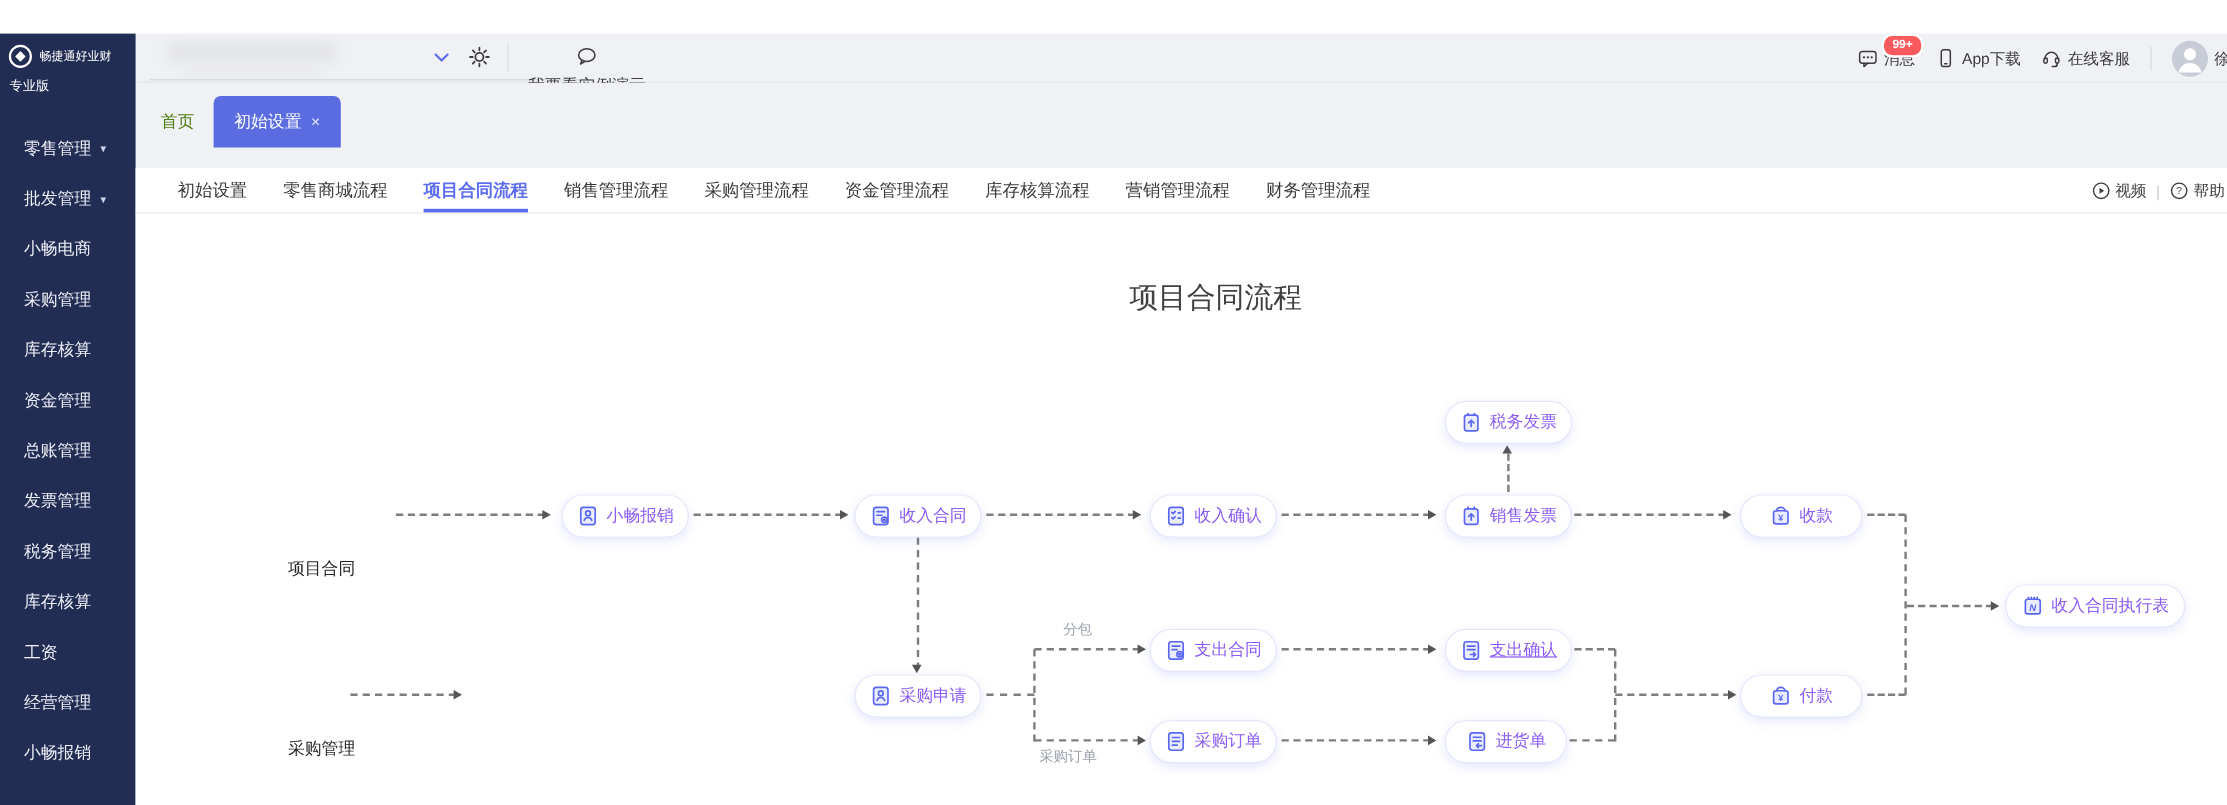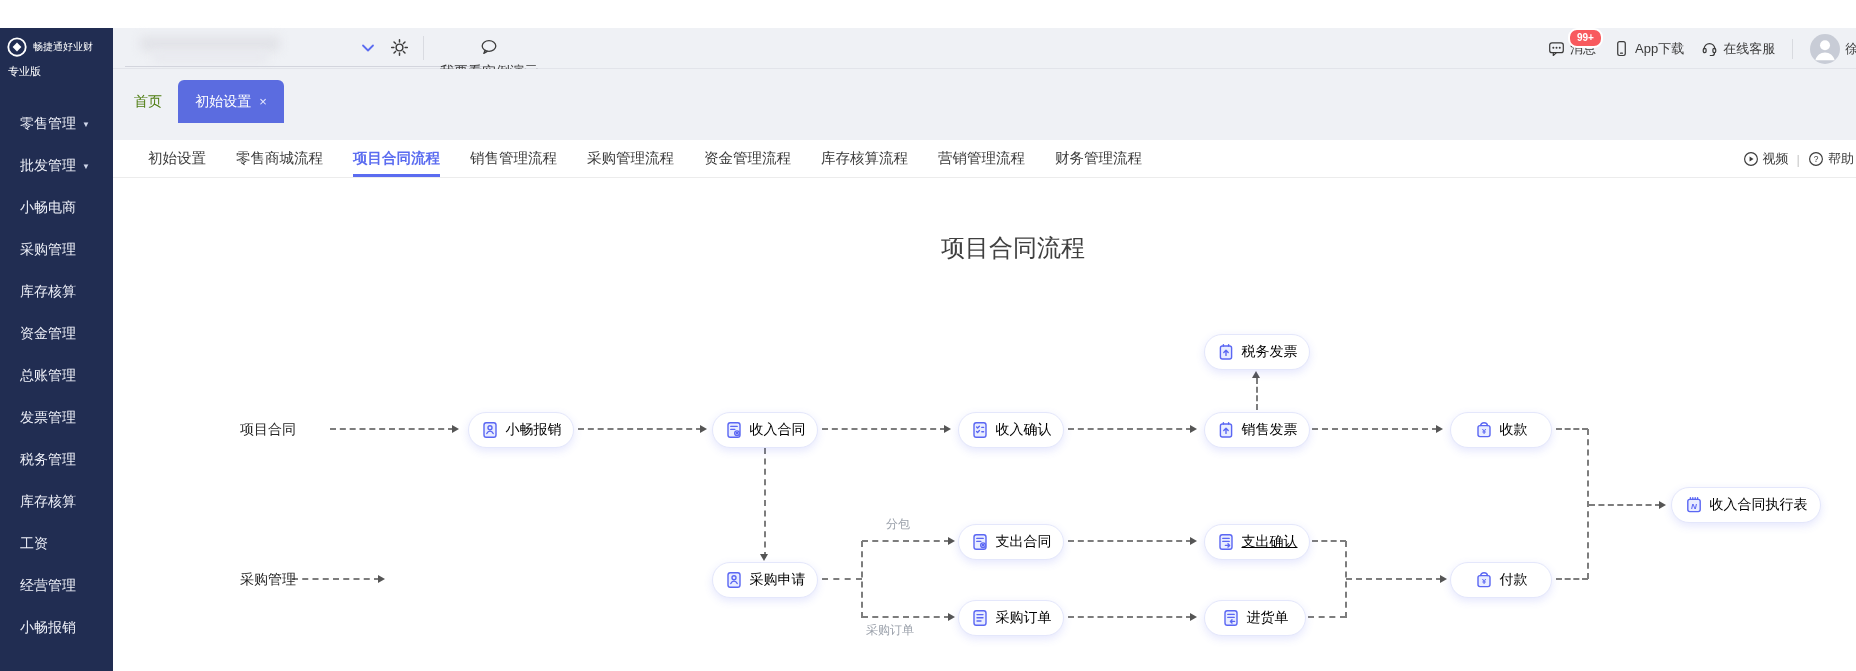--- a/index.html
+++ b/index.html
@@ -44,25 +44,25 @@
   .navtab { display:flex; align-items:center; font-size:14.5px; color:#3a3a3a; cursor:pointer; border-bottom:3px solid transparent; padding-top:2px; white-space:nowrap; }
   .navtab.active { color:#5b6cf0; border-bottom-color:#5b6cf0; font-weight:bold; }
   .nav-right { position:absolute; right:2px; top:0; height:38px; display:flex; align-items:center; gap:8px; font-size:13px; color:#3d3d3d; }
   .nav-right .vsep { color:#c9c9c9; }
   .nr-item { display:flex; align-items:center; gap:4px; cursor:pointer; }
 
   
   .canvas { position:absolute; left:0; top:0; width:1856px; height:671px; pointer-events:none; }
   .canvas > * { pointer-events:auto; }
   .flow-title { position:absolute; left:170px; right:0; top:232px; text-align:center; font-size:24px; color:#404040; }
-  .lane-label { position:absolute; font-size:14px; font-weight:500; color:#262626; }
+  .lane-label { position:absolute; font-size:14px; font-weight:500; color:#262626;margin-top:44px; }
   .branch-label { position:absolute; font-size:12px; color:#9aa0aa; }
   .fnode { position:absolute; height:36px; background:#fff; border:1px solid #e4e7fb; border-radius:18px;
            box-shadow:0 3px 9px rgba(93,107,243,.16); display:flex; align-items:center; justify-content:center;
-           gap:7px; font-size:14px; color:#000000; cursor:pointer; }
+           gap:7px; font-size:14px; color:#8b5cf6; cursor:pointer; }
   .fico { display:inline-flex; width:18px; height:18px; }
   .hl { position:absolute; border-top:2px dashed #7d7d7d; }
   .vl { position:absolute; border-left:2px dashed #7d7d7d; }
   .ar { position:absolute; width:0; height:0; }
   .ar-r { border-top:4px solid transparent; border-bottom:4px solid transparent; border-left:7px solid #555; }
   .ar-u { border-left:4px solid transparent; border-right:4px solid transparent; border-bottom:7px solid #555; }
   .ar-d { border-left:4px solid transparent; border-right:4px solid transparent; border-top:7px solid #555; }
 </style>
 </head>
 <body>

